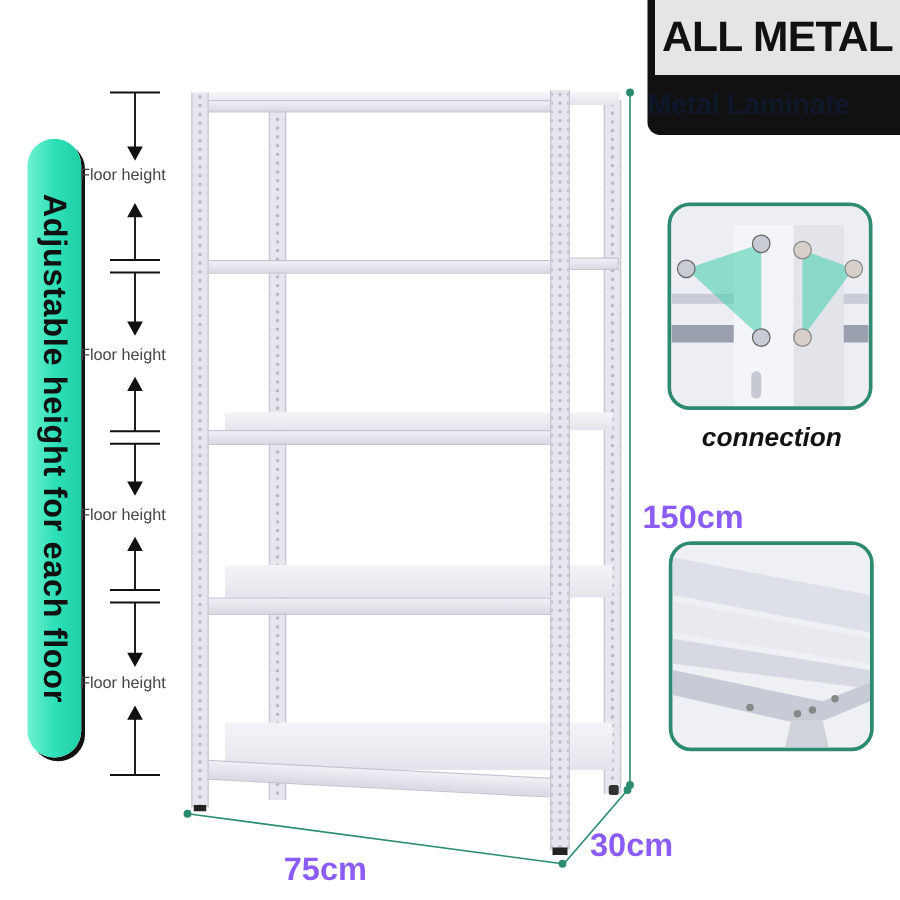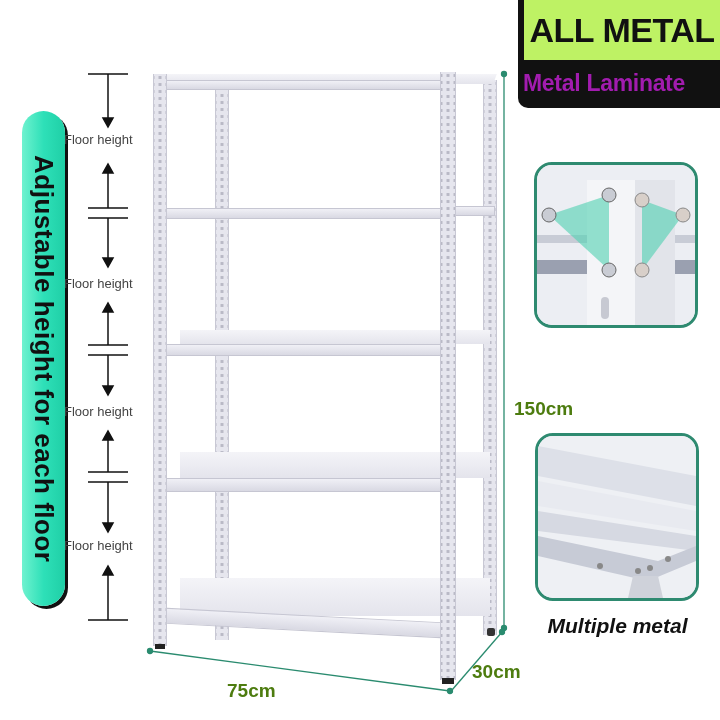--- a/index.html
+++ b/index.html
@@ -1,40 +1,40 @@
 <!DOCTYPE html>
 <html><head>
 <meta charset="utf-8">
 <style>
   html, body { margin:0; padding:0; }
   body { width:720px; height:720px; background:#ffffff; position:relative; overflow:hidden; font-family:"Liberation Sans", sans-serif; }
   .abs { position:absolute; }
 
   
   .badge { left:518px; top:0; width:202px; height:108px; background:#111; border-radius:0 0 0 10px; }
-  .badge-top { left:524px; top:0; width:196px; height:60px; background:#bef264; border-bottom-left-radius:0; }
+  .badge-top { left:524px; top:0; width:196px; height:60px; background:#e5e5e5; border-bottom-left-radius:0; }
   .badge-top span { display:block; text-align:center; font-weight:bold; font-size:34px; line-height:60px; color:#111; letter-spacing:-0.5px; }
-  .badge-bottom { left:518px; top:62px; width:172px; height:42px; text-align:center; color:#a21caf; font-weight:bold; font-size:23px; line-height:42px; letter-spacing:-0.3px; }
+  .badge-bottom { left:518px; top:62px; width:172px; height:42px; color:#0f172a; font-weight:bold; font-size:23px; line-height:42px; letter-spacing:-0.3px; }
 
   
   .pill { left:22px; top:111px; width:43px; height:495px; border-radius:22px;
           background:linear-gradient(90deg,#6ff2cf 0%,#2ee0b8 50%,#1fcfa6 100%);
           box-shadow:3px 3px 0 #111; }
   .pill-text { left:22px; top:111px; width:43px; height:495px; display:flex; align-items:center; justify-content:center; }
   .pill-text span { writing-mode:vertical-rl; font-weight:bold; font-size:26px; color:#111; letter-spacing:0.5px; white-space:nowrap; }
 
   
   .fh-label { font-size:13px; color:#444; width:90px; text-align:left; left:64px; }
 
   
   .post { background:#e6e6ee; border-left:1px solid #c8c8d4; border-right:1px solid #c8c8d4; }
   .post-holes { background-image:radial-gradient(circle,#b9b9c6 1.4px,transparent 1.6px); background-size:7px 7px; background-position:center top; }
   .shelf-front { background:linear-gradient(#f0f0f6,#d9d9e3); border:1px solid #c6c6d2; }
   .shelf-top { background:linear-gradient(#f4f4f8,#e4e4ec); }
-  .dim-label { color:#4d7c0f; font-weight:bold; font-size:19px; }
+  .dim-label { color:#8b5cf6; font-weight:bold; font-size:26px; }
 
   
   .card { border:3px solid #2e8a70; border-radius:18px; overflow:hidden; background:#f0f1f5; }
   .card-caption { text-align:center; font-weight:bold; font-style:italic; font-size:21px; color:#111; line-height:30px; }
 </style>
 </head>
 <body>
 
 <div class="abs badge"></div>
 <div class="abs badge-top">
@@ -140,31 +140,31 @@
     <polygon points="105,35 146,50 105,105" fill="#4fd1b0" opacity="0.6"></polygon>
     <circle cx="12" cy="50" r="7" fill="#c9ccd4" stroke="#666"></circle>
     <circle cx="72" cy="30" r="7" fill="#c9ccd4" stroke="#666"></circle>
     <circle cx="72" cy="105" r="7" fill="#c9ccd4" stroke="#666"></circle>
     <circle cx="105" cy="35" r="7" fill="#d8cfc9" stroke="#888"></circle>
     <circle cx="146" cy="50" r="7" fill="#d8cfc9" stroke="#888"></circle>
     <circle cx="105" cy="105" r="7" fill="#d8cfc9" stroke="#888"></circle>
   </svg>
 </div>
 <div class="abs card-caption" style="left:515px;top:336px;width:205px;">
+  <div>connection</div>
 </div>
 
 <div class="abs card" style="left:535px;top:433px;width:158px;height:162px;">
   <svg width="158" height="162">
     <rect x="0" y="0" width="158" height="162" fill="#eef0f4"></rect>
     <polygon points="0,10 158,40 158,70 0,40" fill="#dde0e8"></polygon>
     <polygon points="0,45 158,75 158,95 0,70" fill="#e8eaf0"></polygon>
     <polygon points="0,75 158,100 158,115 0,95" fill="#d6d9e2"></polygon>
     <polygon points="0,100 120,125 158,110 158,125 110,145 0,120" fill="#c7cbd6"></polygon>
     <polygon points="95,140 120,140 125,162 90,162" fill="#cfd2da"></polygon>
     <circle cx="62" cy="130" r="3" fill="#888"></circle>
     <circle cx="100" cy="135" r="3" fill="#888"></circle>
     <circle cx="112" cy="132" r="3" fill="#888"></circle>
     <circle cx="130" cy="123" r="3" fill="#888"></circle>
   </svg>
 </div>
 <div class="abs card-caption" style="left:515px;top:611px;width:205px;">
-  <div>Multiple metal</div>
 </div>
 
 </body></html>

